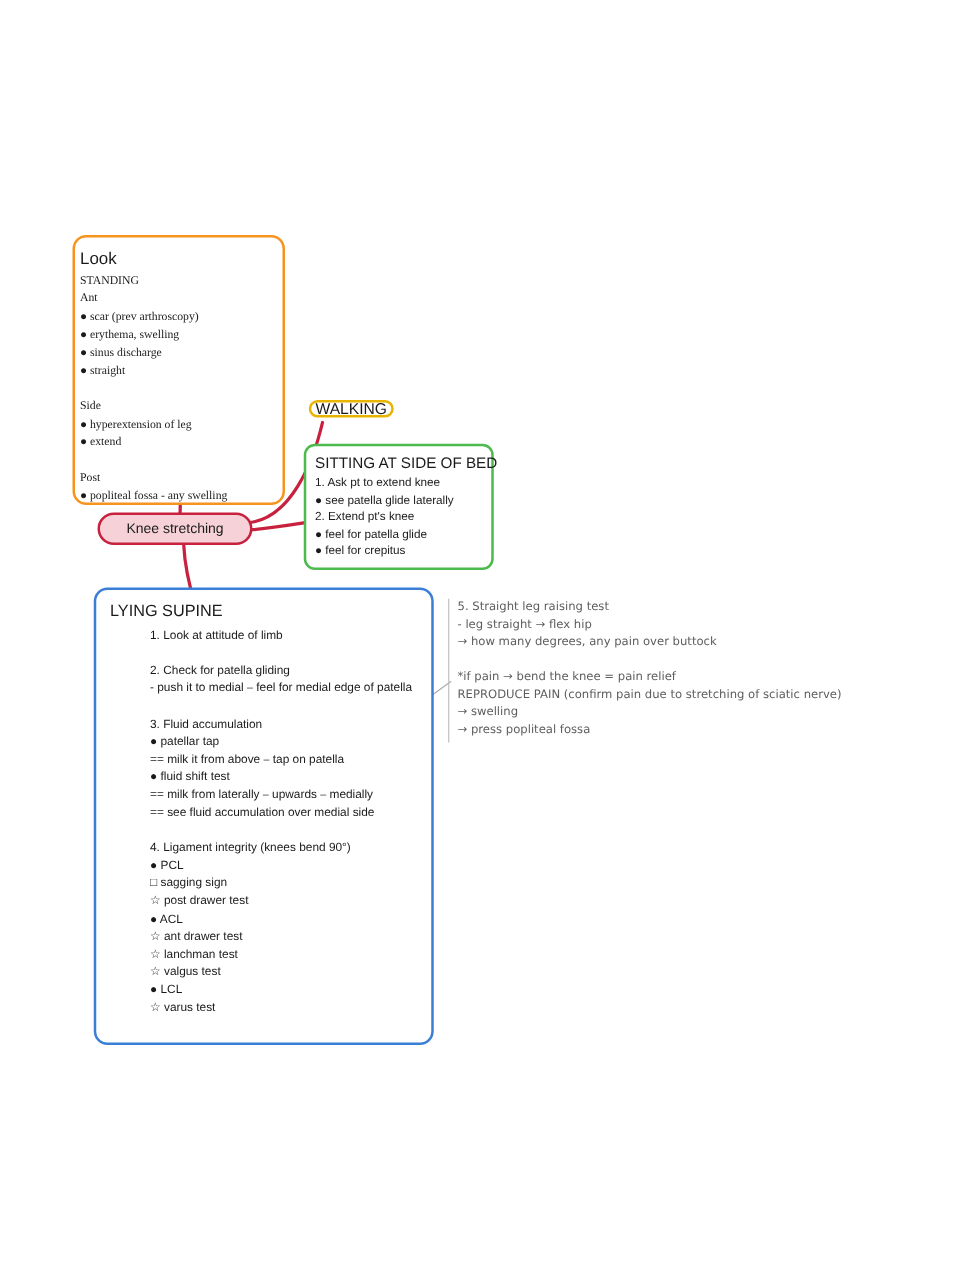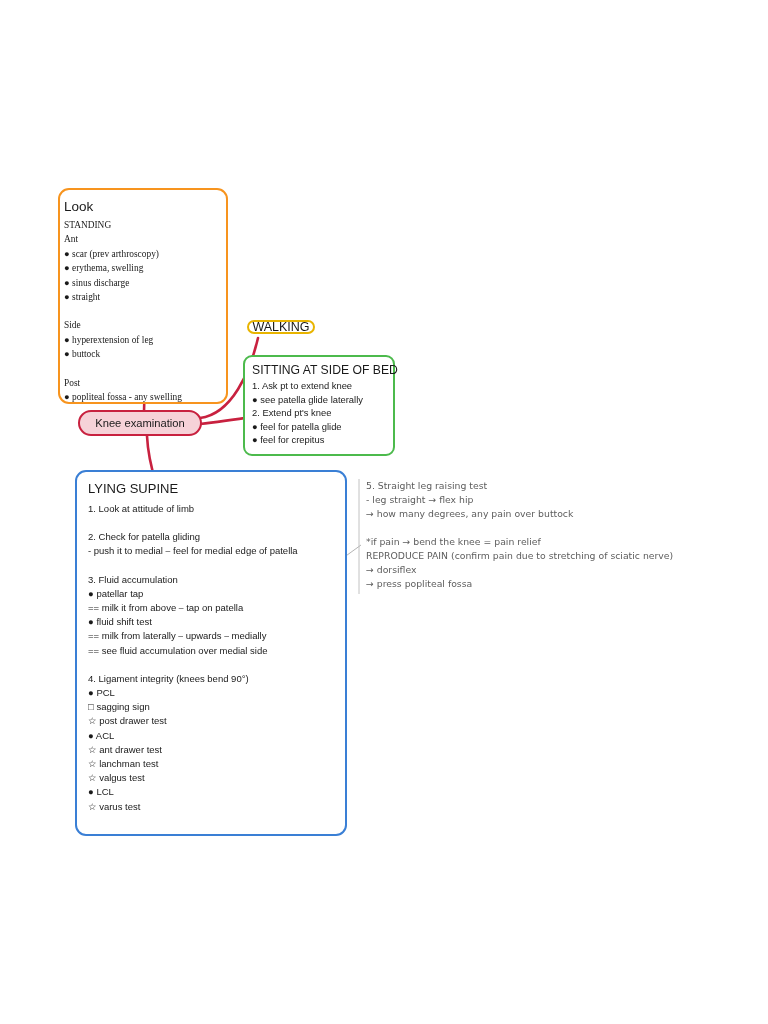--- a/index.html
+++ b/index.html
@@ -112,20 +112,21 @@
     font-size: 13px;
     color: #1a1a1a;
     line-height: 18px;
     margin-bottom: 4px;
   }
   #supine-box .line {
     font-size: 9.5px;
     color: #1a1a1a;
     line-height: 14.2px;
     white-space: nowrap;
+    margin-left: 32px;
   }
   #supine-box .spacer { height: 14px; }
 
   
   #knee-node {
     position: absolute;
     left: 78px;
     top: 410px;
     width: 124px;
     height: 26px;
@@ -184,21 +185,21 @@
     <div class="title">Look</div>
     <div class="line">STANDING</div>
     <div class="line">Ant</div>
     <div class="line">● scar (prev arthroscopy)</div>
     <div class="line">● erythema, swelling</div>
     <div class="line">● sinus discharge</div>
     <div class="line">● straight</div>
     <div class="spacer"></div>
     <div class="line">Side</div>
     <div class="line">● hyperextension of leg</div>
-    <div class="line">● buttock</div>
+    <div class="line">● extend</div>
     <div class="spacer"></div>
     <div class="line">Post</div>
     <div class="line">● popliteal fossa - any swelling</div>
   </div>
 
   <div class="node-box" id="walking-box">
     <div class="title">WALKING</div>
   </div>
 
   <div class="node-box" id="sitting-box">
@@ -230,27 +231,27 @@
     <div class="line">☆ post drawer test</div>
     <div class="line">● ACL</div>
     <div class="line">☆ ant drawer test</div>
     <div class="line">☆ lanchman test</div>
     <div class="line">☆ valgus test</div>
     <div class="line">● LCL</div>
     <div class="line">☆ varus test</div>
   </div>
 
   <div id="knee-node">
-    <div class="label">Knee examination</div>
+    <div class="label">Knee stretching</div>
   </div>
 
   <div id="slr-text">
     <div class="line">5. Straight leg raising test</div>
     <div class="line">- leg straight → flex hip</div>
     <div class="line">→ how many degrees, any pain over buttock</div>
     <div class="spacer"></div>
     <div class="line">*if pain → bend the knee = pain relief</div>
     <div class="line">REPRODUCE PAIN (confirm pain due to stretching of sciatic nerve)</div>
-    <div class="line">→ dorsiflex</div>
+    <div class="line">→ swelling</div>
     <div class="line">→ press popliteal fossa</div>
   </div>
 
 </div>
 
 </body></html>

